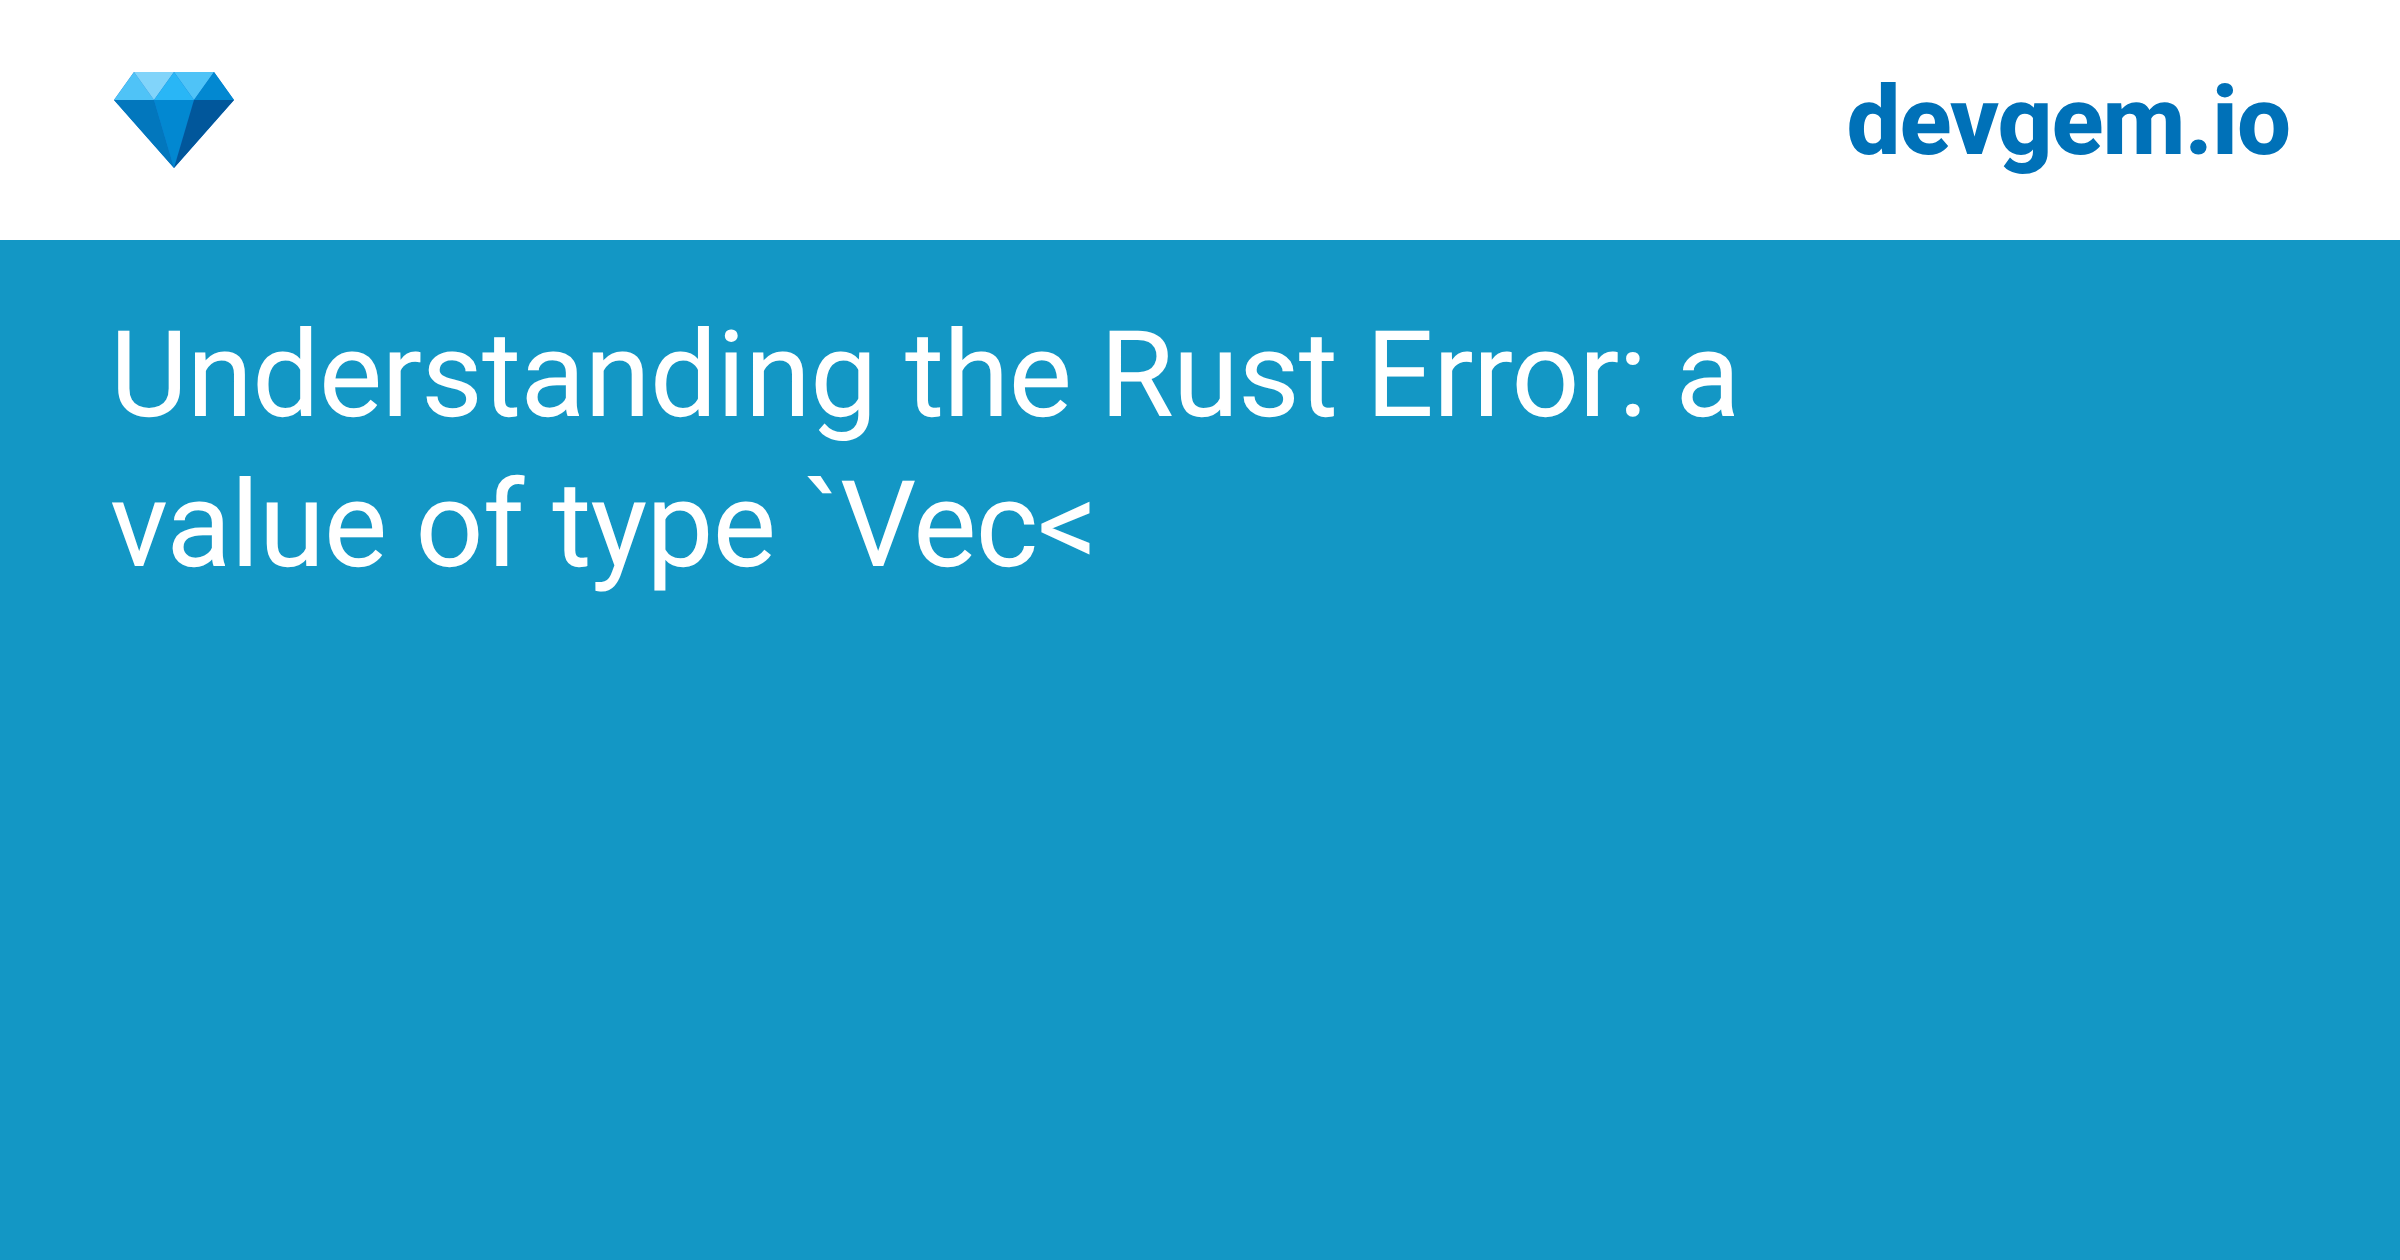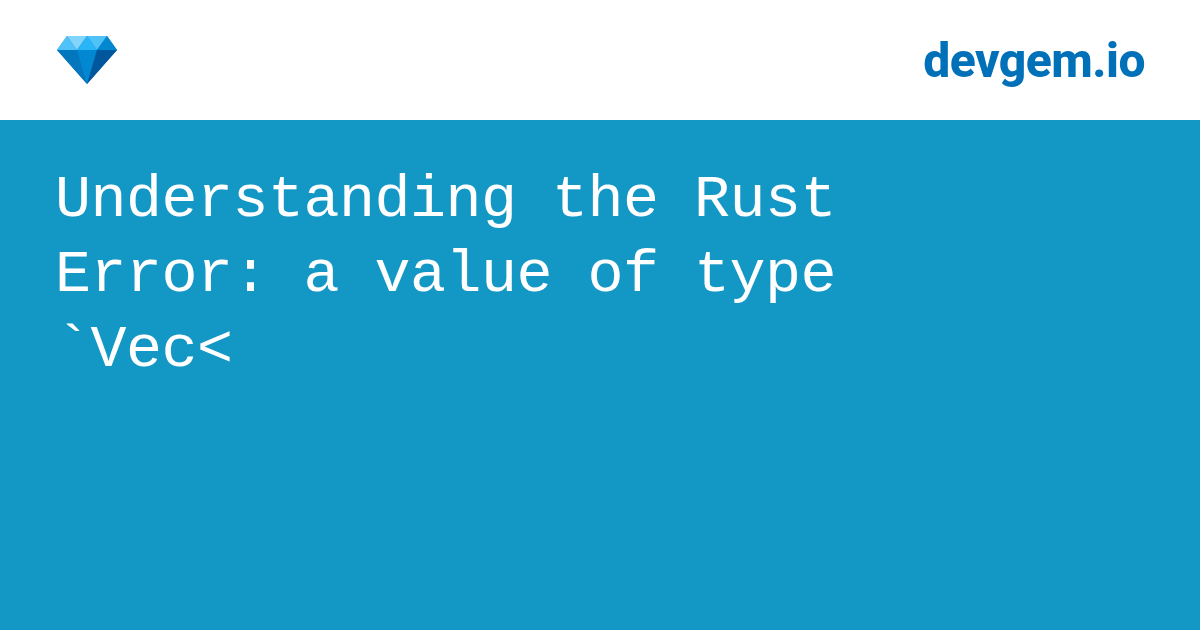--- a/index.html
+++ b/index.html
@@ -32,22 +32,21 @@
     }
     .brand-name {
       font-size: 48px;
       font-weight: 800;
       color: #0071b8;
       letter-spacing: -0.5px;
     }
     .content {
       height: 510px;
       background: #1397c5;
-      padding: 43px 55px;
-      font-family: Liberation Mono, monospace;
+      padding: 30px 55px;
     }
     .title {
       font-size: 60px;
       font-weight: 400;
       color: #ffffff;
       line-height: 1.25;
       letter-spacing: -0.5px;
       max-width: 850px;
     }
   </style>

